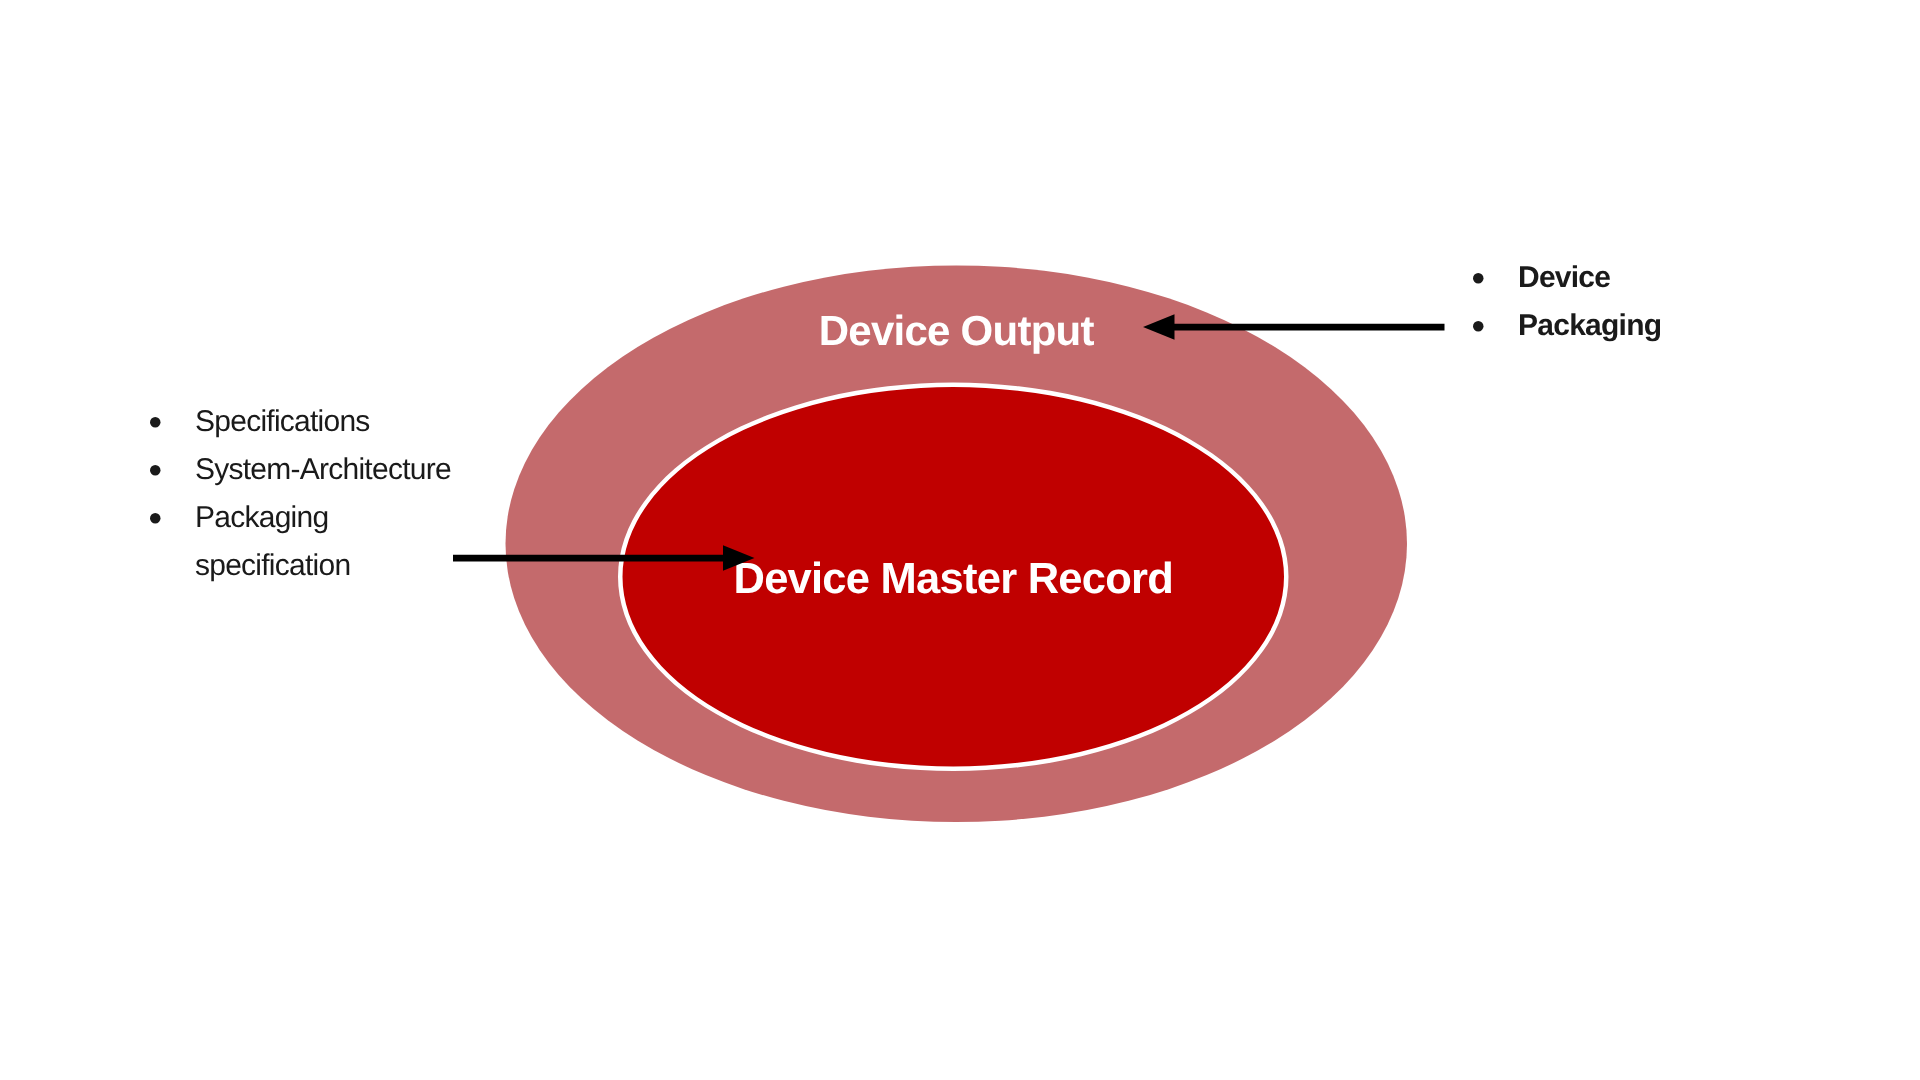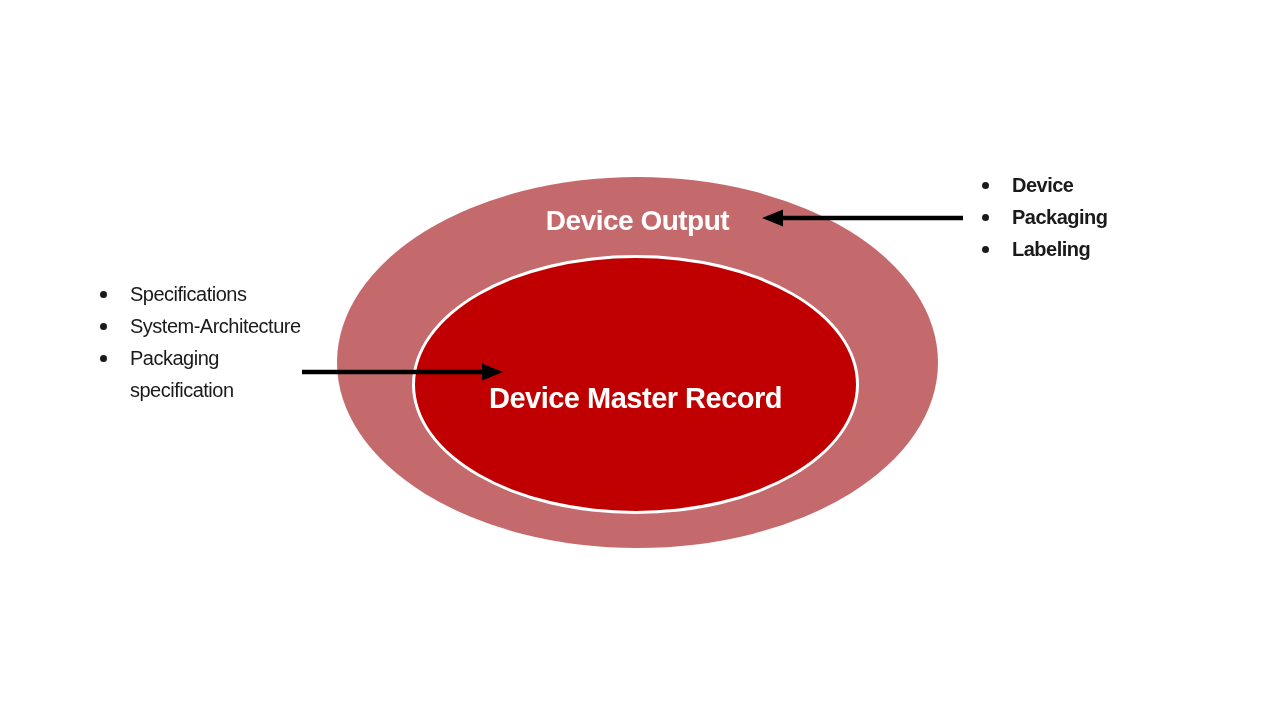--- a/index.html
+++ b/index.html
@@ -48,34 +48,34 @@
     letter-spacing: -0.5px;
     white-space: nowrap;
   }
   .outer-label {
     left: 337px; top: 203px;
     width: 601px;
     font-size: 28px;
     line-height: 36px;
   }
   .inner-label {
-    left: 412px; top: 380px;
+    left: 412px; top: 368px;
     width: 447px;
     font-size: 29px;
     line-height: 36px;
   }
   .bullet-list {
     position: absolute;
     list-style: none;
     font-size: 20px;
     line-height: 32px;
     letter-spacing: -0.5px;
   }
   .bullet-list.left {
-    left: 95px; top: 278px;
+    left: 95px; top: 265px;
     width: 230px;
   }
   .bullet-list.right {
     left: 977px; top: 169px;
     width: 180px;
     font-weight: bold;
   }
   .bullet {
     display: flex;
     align-items: flex-start;
@@ -128,24 +128,20 @@
 
   <ul class="bullet-list right">
     <li class="bullet">
       <span class="dot"></span>
       <span class="bullet-text">Device</span>
     </li>
     <li class="bullet">
       <span class="dot"></span>
       <span class="bullet-text">Packaging</span>
     </li>
-    <li class="bullet">
-      <span class="dot"></span>
-      <span class="bullet-text">Labeling</span>
-    </li>
   </ul>
 
   <svg class="arrow-svg arrow-left-to-inner" width="205" height="24" xmlns="http://www.w3.org/2000/svg">
     <line x1="2" y1="12" x2="184" y2="12" stroke="var(--arrow)" stroke-width="4.5"></line>
     <polygon points="182,3.5 203,12 182,20.5" fill="var(--arrow)"></polygon>
   </svg>
 
   <svg class="arrow-svg arrow-right-to-outer" width="205" height="24" xmlns="http://www.w3.org/2000/svg">
     <line x1="203" y1="12" x2="21" y2="12" stroke="var(--arrow)" stroke-width="4.5"></line>
     <polygon points="23,3.5 2,12 23,20.5" fill="var(--arrow)"></polygon>

